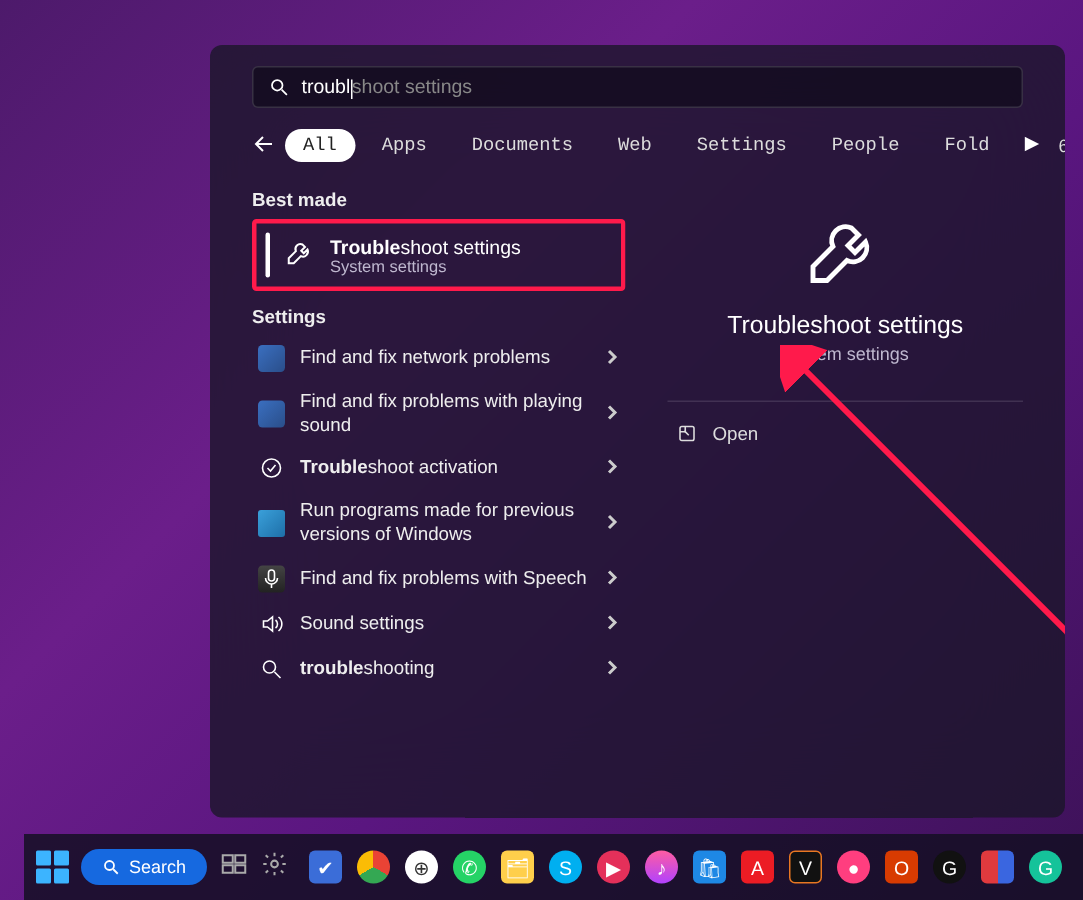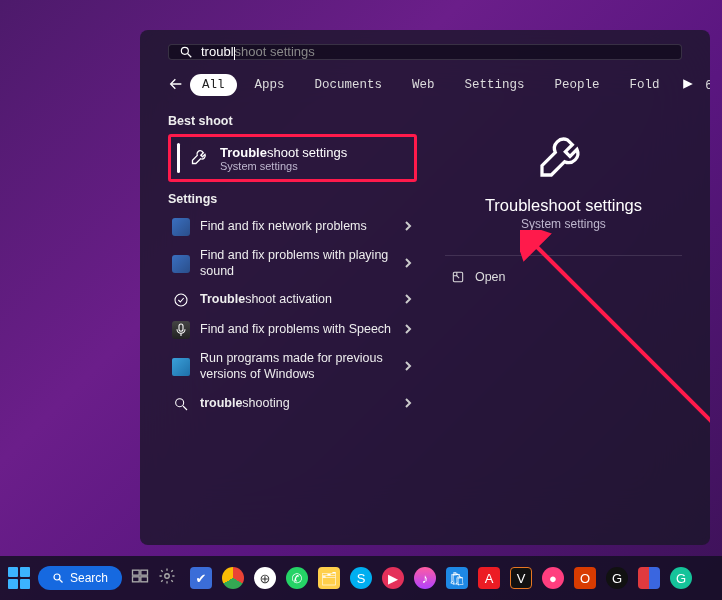--- a/index.html
+++ b/index.html
@@ -2,21 +2,21 @@
 <html><head>
 <meta charset="utf-8">
 <style>
   * { margin:0; padding:0; box-sizing:border-box; font-family:"Segoe UI",Arial,sans-serif; }
   body { width:722px; height:600px; overflow:hidden; position:relative;
     background:linear-gradient(135deg,#4d1a6b 0%,#6b1e8a 35%,#5a1680 60%,#3d1258 100%); }
   .panel { position:absolute; left:140px; top:30px; right:12px; bottom:55px;
     background:rgba(25,22,40,0.78); backdrop-filter:blur(30px); border-radius:8px;
     padding:14px 28px; color:#fff; overflow:hidden; }
   .searchbar { display:flex; align-items:center; gap:8px; background:rgba(10,8,20,0.6);
-    border:1px solid rgba(255,255,255,0.15); border-radius:4px; padding:6px 10px; height:16px; }
+    border:1px solid rgba(255,255,255,0.15); border-radius:4px; padding:6px 10px; height:28px; }
   .searchbar svg { width:14px; height:14px; fill:none; stroke:#fff; stroke-width:2; }
   .search-text { font-size:13px; color:#ddd; }
   .search-text b { color:#fff; font-weight:400; }
   .search-text .ghost { color:#888; }
   .caret { display:inline-block; width:1px; height:13px; background:#fff; vertical-align:middle; }
   .tabrow { display:flex; align-items:center; gap:6px; margin:14px 0 8px; font-size:12.5px; }
   .back svg { width:16px; height:16px; stroke:#fff; stroke-width:2; fill:none; }
   .tab { padding:4px 12px; border-radius:12px; color:#ddd; cursor:pointer;font-family:Liberation Mono, monospace; }
   .tab.active { background:#fff; color:#222; font-weight:500; }
   .play svg { width:12px; height:12px; fill:#fff; margin-left:4px; }
@@ -50,21 +50,21 @@
   .bigwrench svg { width:56px; height:56px; stroke:#fff; fill:none; stroke-width:1.4; }
   .rtitle { text-align:center; font-size:16.5px; margin-top:14px; color:#fff; }
   .rsub { text-align:center; font-size:12px; color:#bfb8cf; margin-top:2px; }
   .divider { height:1px; background:rgba(255,255,255,0.12); margin:24px 0 10px; }
   .open { display:flex; align-items:center; gap:10px; font-size:12.5px; color:#ddd; padding:4px 6px;
     border-radius:4px; cursor:pointer; }
   .open svg { width:14px; height:14px; stroke:#ddd; fill:none; stroke-width:1.8; }
   
   .arrow-svg { position:absolute; left:380px; top:200px; width:250px; height:240px; pointer-events:none; }
   
-  .taskbar { position:absolute; left:0; right:0; bottom:0; height:44px;
+  .taskbar { position:absolute; left:16px; right:0; bottom:0; height:44px;
     background:rgba(20,15,35,0.85); display:flex; align-items:center; padding:0 8px; gap:8px; }
   .start { width:22px; height:22px; display:grid; grid-template-columns:1fr 1fr; grid-template-rows:1fr 1fr; gap:2px; }
   .start span { background:#3cb4ff; border-radius:1px; }
   .searchbtn { display:flex; align-items:center; gap:6px; background:#1669e0; color:#fff;
     padding:5px 14px; border-radius:14px; font-size:12px; }
   .searchbtn svg { width:12px; height:12px; stroke:#fff; fill:none; stroke-width:2.4; }
   .tray { display:flex; align-items:center; gap:10px; margin-left:6px; }
   .ticon { width:22px; height:22px; border-radius:4px; display:flex; align-items:center; justify-content:center;
     font-size:13px; color:#fff; }
   .taskview svg{width:20px;height:20px;stroke:#aaa;fill:none;stroke-width:1.6;}
@@ -110,21 +110,21 @@
           <line x1="8" y1="20" x2="16" y2="20"></line>
         </svg>
     </span>
     <span class="dots">···</span>
     <span class="avatar"></span>
   </div>
 
   <div class="cols">
     <div class="left">
 
-      <div class="section">Best shoot</div>
+      <div class="section">Best made</div>
 
       <div class="hl">
         <span class="bar"></span>
         <span class="wrench">
           <svg viewBox="0 0 24 24">
               <path d="M14 6a4 4 0 0 0-5.3 5.3L3 17v4h4l5.7-5.7A4 4 0 0 0 18 10l-3 3-2-2 3-3z"></path>
             </svg>
         </span>
         <div class="hl-texts">
           <div class="t1"><b>Trouble</b><span>shoot settings</span></div>
@@ -157,41 +157,54 @@
               <polyline points="8 12 11 15 16 9"></polyline>
             </svg>
           </span>
         <span class="rtxt"><b>Trouble</b><span>shoot activation</span></span>
         <span class="chev"><svg viewBox="0 0 10 10">
               <polyline points="3 1 7 5 3 9"></polyline>
             </svg></span>
       </div>
 
       <div class="row">
+        <span class="ricon win"></span>
+        <span class="rtxt">Run programs made for previous versions of Windows</span>
+        <span class="chev"><svg viewBox="0 0 10 10">
+              <polyline points="3 1 7 5 3 9"></polyline>
+            </svg></span>
+      </div>
+
+      <div class="row">
         <span class="ricon mic">
             <svg viewBox="0 0 24 24">
               <rect x="9" y="3" width="6" height="11" rx="3"></rect>
               <path d="M6 11a6 6 0 0 0 12 0"></path>
               <line x1="12" y1="17" x2="12" y2="21"></line>
             </svg>
           </span>
         <span class="rtxt">Find and fix problems with Speech</span>
         <span class="chev"><svg viewBox="0 0 10 10">
               <polyline points="3 1 7 5 3 9"></polyline>
             </svg></span>
       </div>
 
       <div class="row">
-        <span class="ricon win"></span>
-        <span class="rtxt">Run programs made for previous versions of Windows</span>
-        <span class="chev"><svg viewBox="0 0 10 10">
-              <polyline points="3 1 7 5 3 9"></polyline>
-            </svg></span>
-      </div>
-
+        <span class="ricon">
+            <svg viewBox="0 0 24 24">
+              <polygon points="4 9 8 9 13 5 13 19 8 15 4 15"></polygon>
+              <path d="M16 8a5 5 0 0 1 0 8"></path>
+              <path d="M19 5a9 9 0 0 1 0 14"></path>
+            </svg>
+          </span>
+        <span class="rtxt">Sound settings</span>
+        <span class="chev"><svg viewBox="0 0 10 10">
+              <polyline points="3 1 7 5 3 9"></polyline>
+            </svg></span>
+      </div>
 
 
 
       <div class="row">
         <span class="ricon">
             <svg viewBox="0 0 24 24">
               <circle cx="10" cy="10" r="6"></circle>
               <line x1="15" y1="15" x2="21" y2="21"></line>
             </svg>
           </span>

